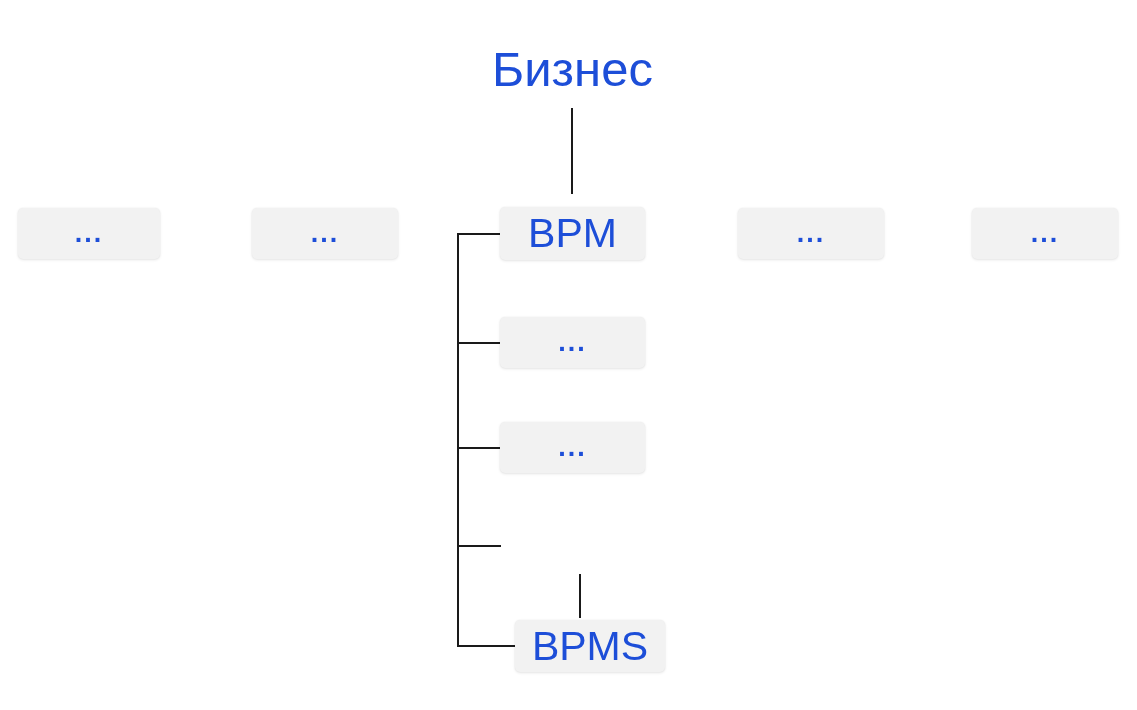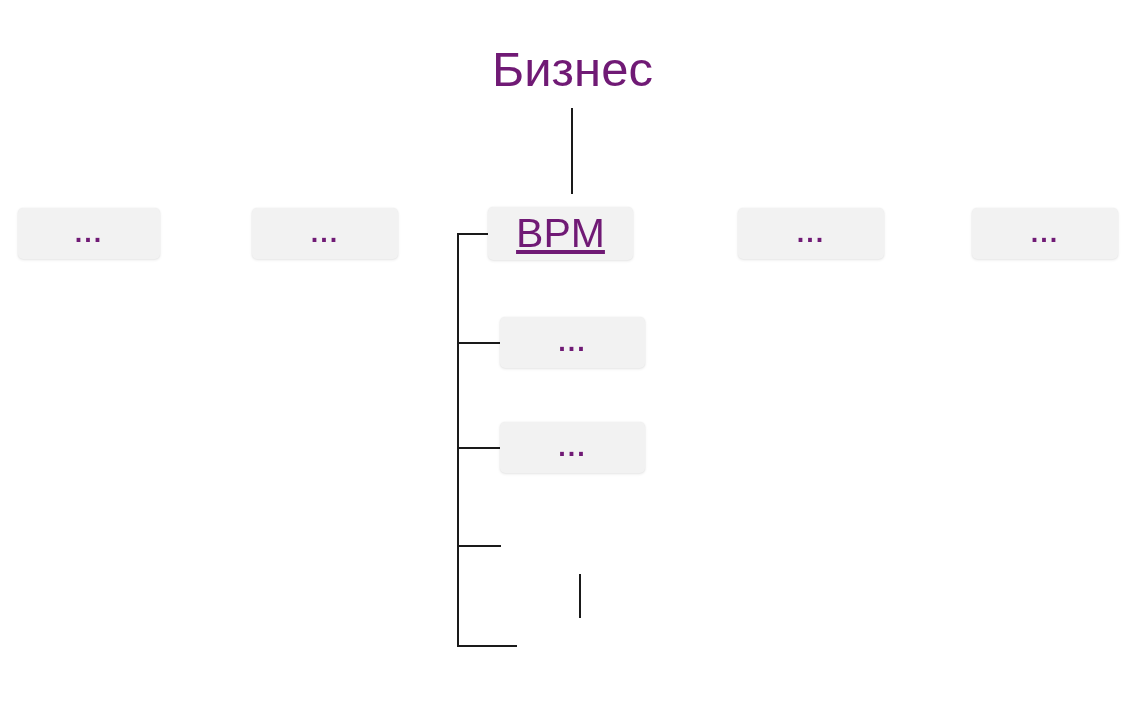--- a/index.html
+++ b/index.html
@@ -19,21 +19,21 @@
   }
   .node {
     position: absolute;
     background: #f2f2f2;
     border-radius: 5px;
     box-shadow: 0 1px 3px rgba(0,0,0,0.10), 0 0 2px rgba(0,0,0,0.06);
     display: flex;
     align-items: center;
     justify-content: center;
     box-sizing: border-box;
-    color: #701a75;
+    color: #1d4ed8;
     line-height: 1;
     z-index: 2;
   }
   .node-label {
     display: block;
     text-align: center;
     white-space: nowrap;
   }
   .node.root {
     background: transparent;
@@ -75,21 +75,21 @@
   <div class="edge edge-v" style="left:571px; top:108px; height:86px;"></div>
 
   <div class="node" style="left:18px; top:208px; width:142px; height:51px;">
     <span class="node-label label-dots">...</span>
   </div>
 
   <div class="node" style="left:252px; top:208px; width:146px; height:51px;">
     <span class="node-label label-dots">...</span>
   </div>
 
-  <div class="node" style="left:488px; top:207px; width:145px; height:53px;text-decoration:underline;">
+  <div class="node" style="left:500px; top:207px; width:145px; height:53px;">
     <span class="node-label label-mid">BPM</span>
   </div>
 
   <div class="node" style="left:738px; top:208px; width:146px; height:51px;">
     <span class="node-label label-dots">...</span>
   </div>
 
   <div class="node" style="left:972px; top:208px; width:146px; height:51px;">
     <span class="node-label label-dots">...</span>
   </div>
@@ -106,14 +106,17 @@
   <div class="edge edge-h" style="left:457px; top:447px; width:45px;"></div>
   <div class="node" style="left:500px; top:422px; width:145px; height:51px;">
     <span class="node-label label-dots">...</span>
   </div>
 
   <div class="edge edge-h" style="left:457px; top:545px; width:44px;"></div>
 
   <div class="edge edge-v" style="left:579px; top:574px; height:44px;"></div>
 
   <div class="edge edge-h" style="left:457px; top:645px; width:60px;"></div>
+  <div class="node" style="left:515px; top:620px; width:150px; height:52px;">
+    <span class="node-label label-mid">BPMS</span>
+  </div>
 
 </div>
 
 </body></html>

